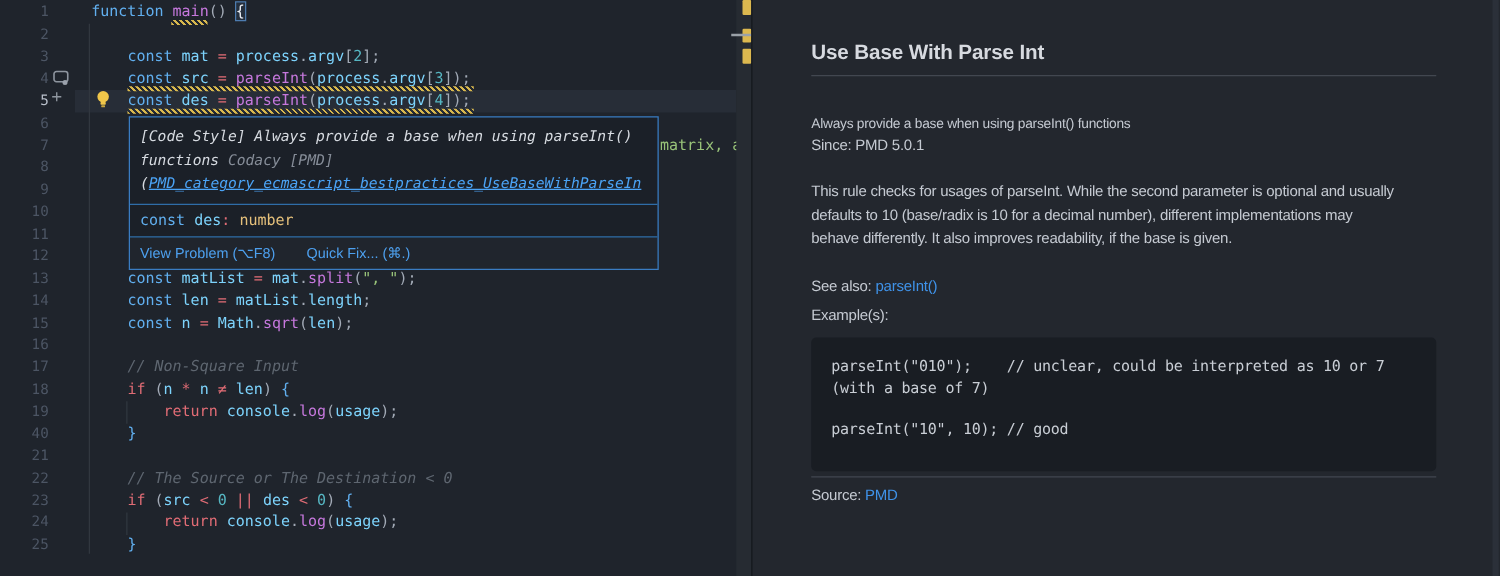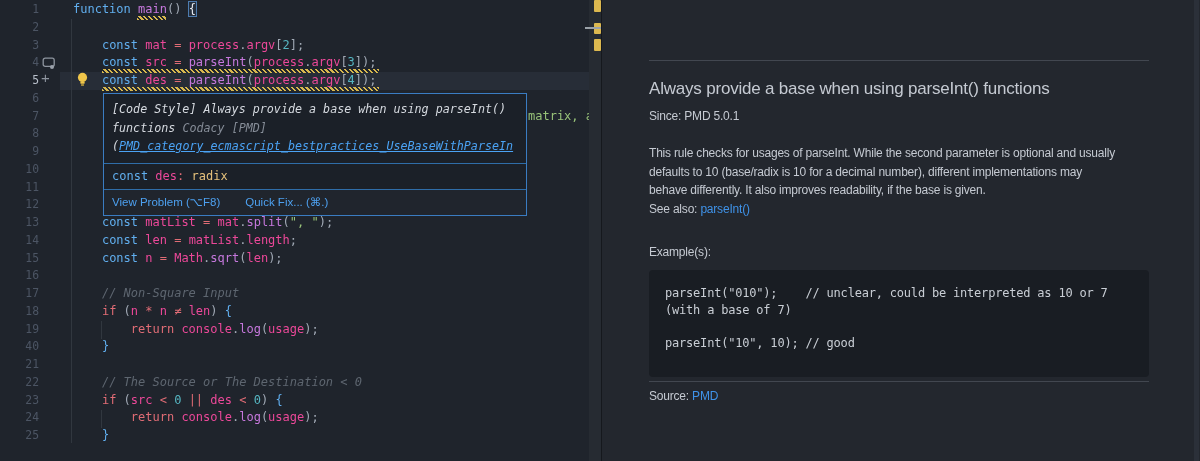--- a/index.html
+++ b/index.html
@@ -18,21 +18,21 @@
   #code-rows{position:absolute;left:0;top:1px;width:601px;}
   .crow{position:relative;height:17.76px;line-height:17.76px;white-space:pre;font-size:12px;}
   .ln{display:inline-block;width:39px;text-align:right;color:#4c5564;font-size:11.4px;}
   .crow.cur .ln{color:#b8bfca;}
   .codetext{margin-left:34px;}
   .tk-kw{color:#61afef;}
   .tk-fn{color:#c678dd;}
   .tk-red{color:#e06c75;}
   .tk-str{color:#98c379;}
   .tk-num{color:#56b6c2;}
-  .tk-id{color:#ec4899;}
+  .tk-id{color:#7dd3fc;}
   .tk-pun{color:#a2aab6;}
   .tk-cmt{color:#5e6670;font-style:italic;}
   .tk-brace{color:#61afef;}
   .tk-type{color:#e5c07b;}
   .tk-pad{display:inline-block;width:455px;}
   .tk-match{color:#e8ecf2;outline:1px solid #4d7cb0;background:rgba(77,124,176,.13);}
 
   .squig{position:absolute;height:4px;z-index:3;
     background-image:repeating-linear-gradient(45deg,#d8b84e 0 1.6px,transparent 1.6px 3.4px);}
   #sq-main{left:137px;top:15.5px;width:29px;}
@@ -65,25 +65,25 @@
   .tt-action{margin-right:25px;cursor:pointer;}
 
   
   #panel{position:absolute;left:601px;top:0;width:599px;height:461px;background:#23272e;
     border-left:1px solid #15181d;box-sizing:border-box;color:#c5cad2;letter-spacing:-0.2px;}
   #panel .blk{position:absolute;left:47px;}
   #doc-title{top:33px;font-size:16.5px;font-weight:700;color:#d7dae0;letter-spacing:-0.1px;}
   .doc-hr{position:absolute;left:47px;width:500px;height:1px;background:#424750;}
   #doc-hr1{top:60px;}
   #doc-hr2{top:381px;}
-  #doc-subtitle{top:79px;font-size:17px;}
+  #doc-subtitle{top:93px;font-size:11px;}
   #doc-since{top:109px;font-size:12px;}
   #doc-body{top:144px;font-size:12px;line-height:18.5px;}
   .body-line{white-space:nowrap;}
-  #doc-seealso{top:202px;font-size:12px;}
+  #doc-seealso{top:222px;font-size:12px;}
   #doc-examples{top:245px;font-size:12px;}
   .doc-link{color:#3f92e8;text-decoration:none;cursor:pointer;}
   #doc-code{top:270px;width:500px;height:107px;box-sizing:border-box;background:#191d23;border-radius:4px;
     padding:15px 16px;font-family:"DejaVu Sans Mono",monospace;font-size:12px;line-height:16.5px;color:#c9ced5;}
   .ex-line{white-space:pre;min-height:16.5px;}
   #doc-source{top:389px;font-size:12px;}
   #panel-scrollbar{position:absolute;left:592px;top:0;width:5px;height:461px;background:#2b3039;}
 </style>
 </head>
 <body>
@@ -150,26 +150,27 @@
     <div id="ov-cursorline"></div>
   </div>
 
   <div id="tooltip">
     <div class="tt-msg">
       <div class="tt-line">[Code Style] Always provide a base when using parseInt()</div>
       <div class="tt-line"><span>functions </span><span class="tt-muted">Codacy [PMD]</span></div>
       <div class="tt-line"><span>(</span><a class="tt-link">PMD_category_ecmascript_bestpractices_UseBaseWithParseIn</a></div>
     </div>
     <div class="tt-sep"></div>
-    <div class="tt-sig" id="tt-sig"><span class="tk-kw">const </span><span class="tk-id">des</span><span class="tk-red">: </span><span class="tk-type">radix</span></div>
+    <div class="tt-sig" id="tt-sig"><span class="tk-kw">const </span><span class="tk-id">des</span><span class="tk-red">: </span><span class="tk-type">number</span></div>
     <div class="tt-sep"></div>
     <div class="tt-actions" id="tt-actions"><span class="tt-action">View Problem (⌥F8)</span><span class="tt-action">Quick Fix... (⌘.)</span></div>
   </div>
 
   <div id="panel">
+    <div id="doc-title" class="blk">Use Base With Parse Int</div>
     <div id="doc-hr1" class="doc-hr"></div>
     <div id="doc-subtitle" class="blk">Always provide a base when using parseInt() functions</div>
     <div id="doc-since" class="blk">Since: PMD 5.0.1</div>
     <div id="doc-body" class="blk">
         <div class="body-line">This rule checks for usages of parseInt. While the second parameter is optional and usually</div>
         <div class="body-line">defaults to 10 (base/radix is 10 for a decimal number), different implementations may</div>
         <div class="body-line">behave differently. It also improves readability, if the base is given.</div>
       </div>
     <div id="doc-seealso" class="blk"><span>See also: </span><a class="doc-link">parseInt()</a></div>
     <div id="doc-examples" class="blk">Example(s):</div>

